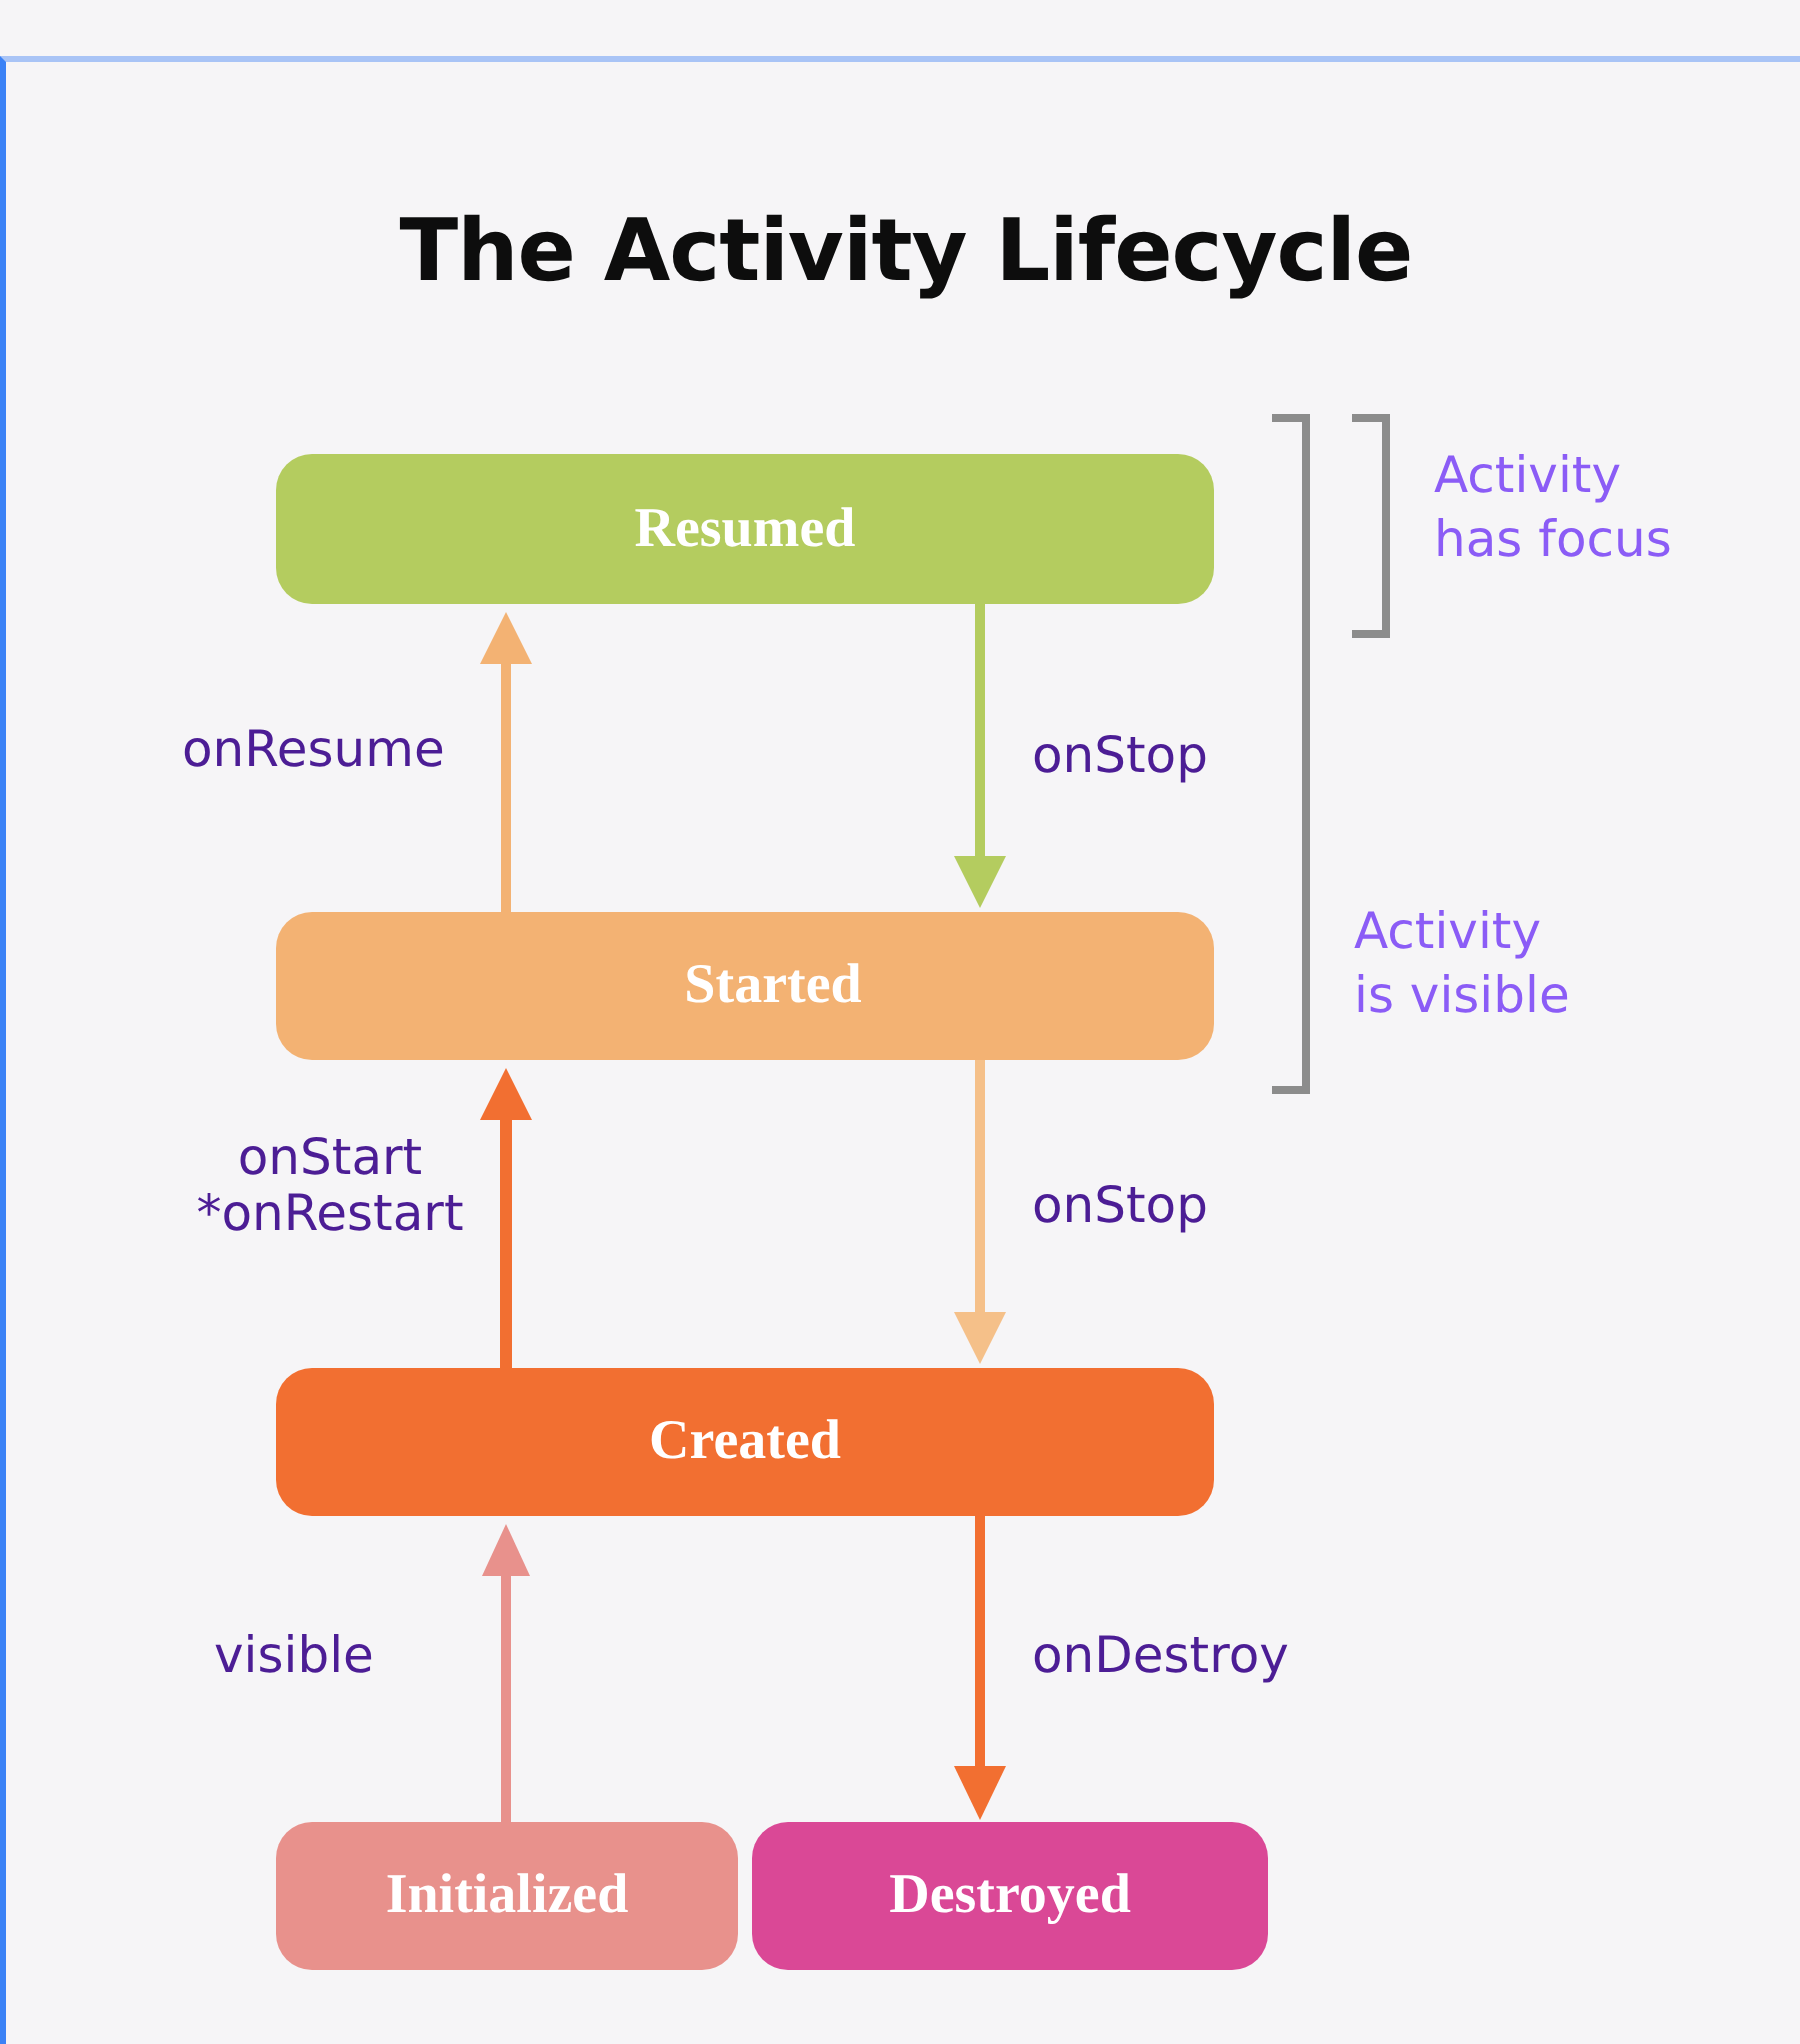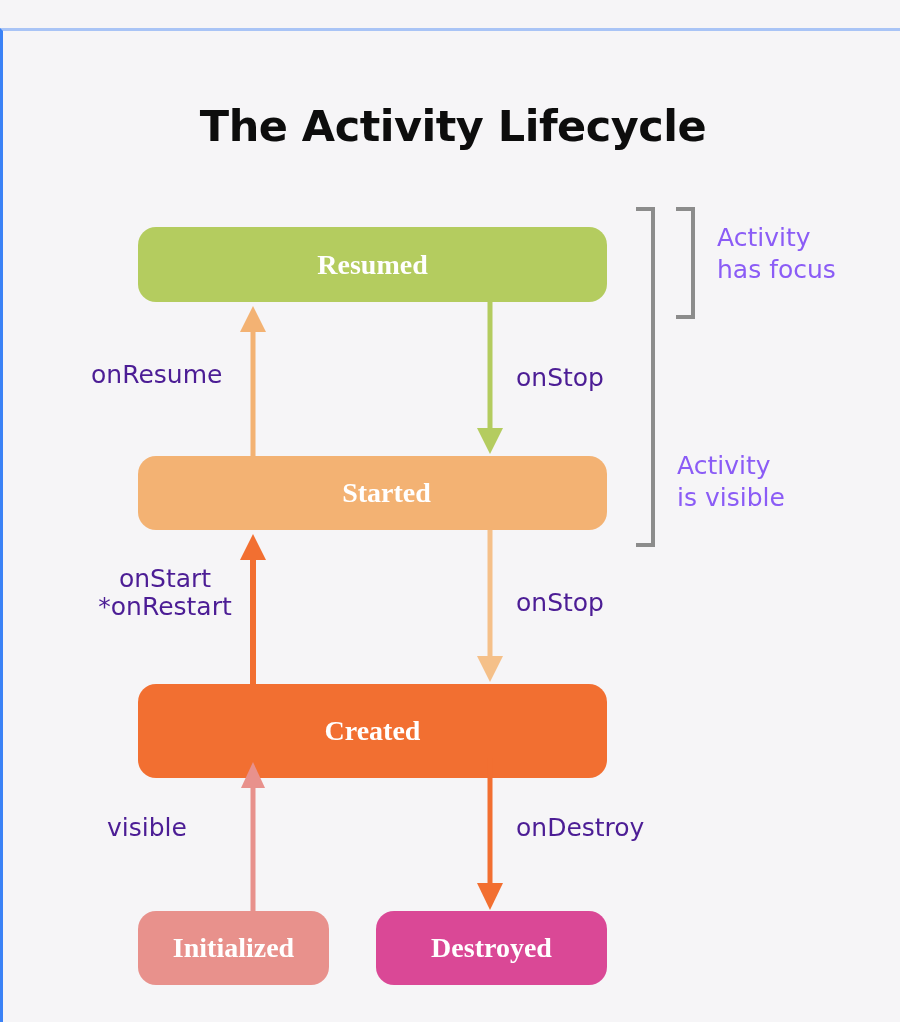--- a/index.html
+++ b/index.html
@@ -45,23 +45,23 @@
     color: #ffffff;
     font-family: Liberation Serif, serif;
     font-weight: bold;
     font-size: 28px;
     letter-spacing: 0px;
     box-sizing: border-box;
     border-radius: 18px;
   }
   #box-resumed     { left: 135px; top: 196px; width: 469px; height: 75px; background: #b4cc5f; }
   #box-started     { left: 135px; top: 425px; width: 469px; height: 74px; background: #f3b273; padding-left: 28px; }
-  #box-created     { left: 135px; top: 653px; width: 469px; height: 94px; background: #f26f31; text-align: right; }
-  #box-initialized { left: 135px; top: 880px; width: 191px; height: 74px; background: #e8918c; }
-  #box-destroyed   { left: 373px; top: 880px; width: 231px; height: 74px; background: #da4896; }
+  #box-created     { left: 135px; top: 653px; width: 469px; height: 74px; background: #f26f31; text-align: right; }
+  #box-initialized { left: 135px; top: 880px; width: 231px; height: 74px; background: #e8918c; }
+  #box-destroyed   { left: 373px; top: 880px; width: 258px; height: 74px; background: #da4896; }
 
   .arrow-svg { position: absolute; overflow: visible; }
 
   .edge-label {
     position: absolute;
     font-family: "DejaVu Sans", sans-serif;
     font-size: 25px;
     color: #4c1d95;
     line-height: 1.12;
     white-space: pre-line;

